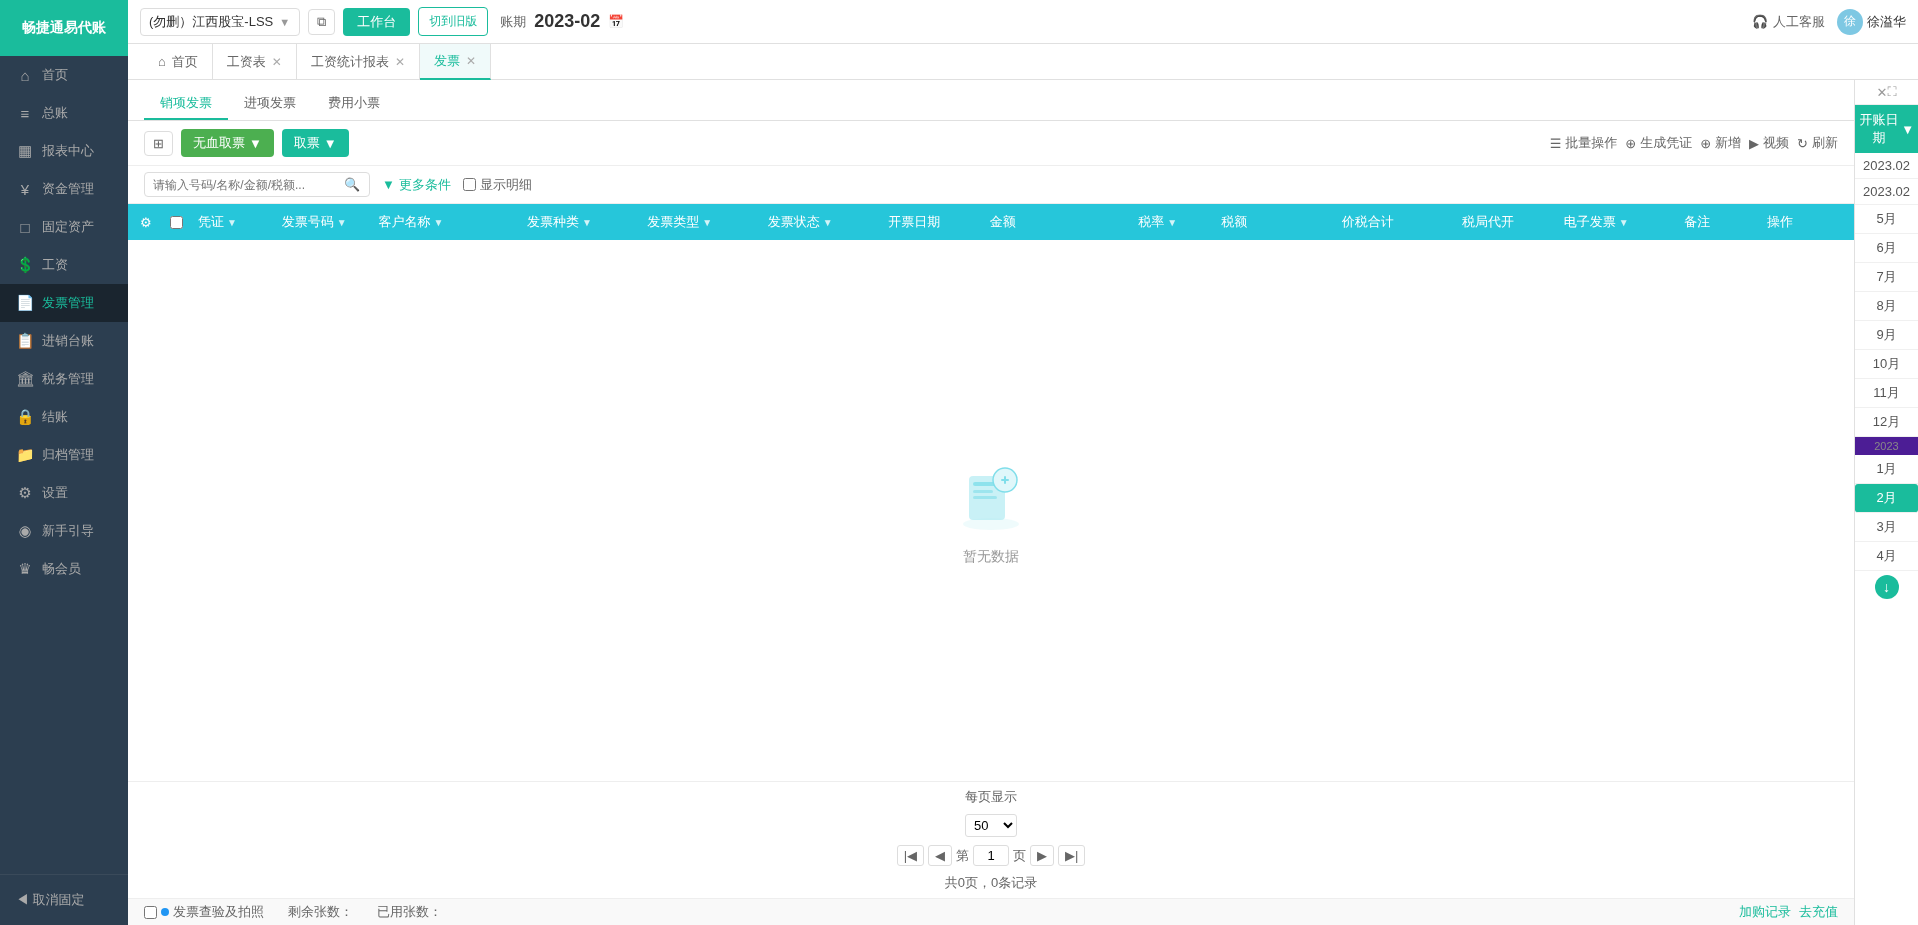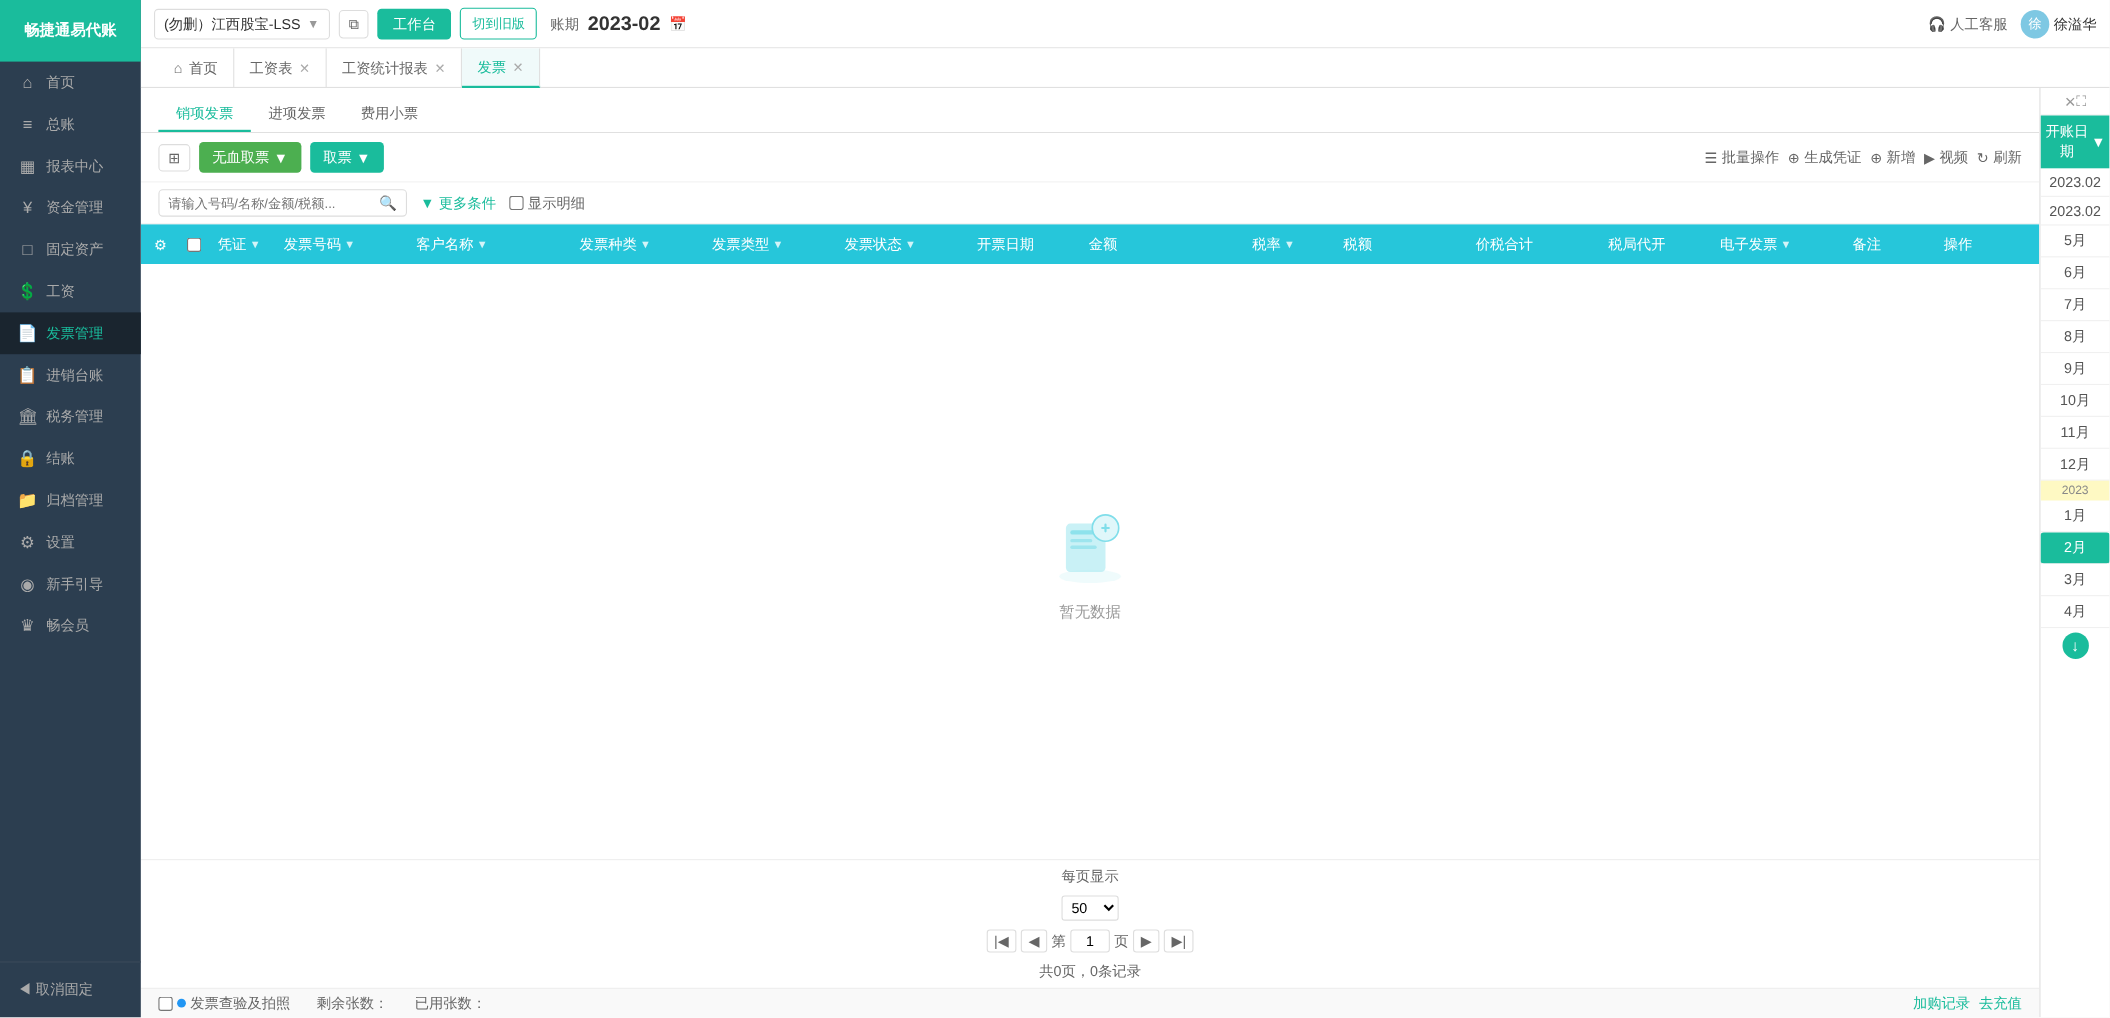--- a/index.html
+++ b/index.html
@@ -329,21 +329,21 @@
       display: flex;
       align-items: center;
       gap: 3px;
       padding: 0 4px;
       white-space: nowrap;
     }
     .th-cell .filter-icon { font-size: 10px; color: rgba(255,255,255,0.8); cursor: pointer; }
     .th-settings { width: 30px; }
     .th-check { width: 28px; }
     .th-voucher { width: 60px; }
-    .th-invoice-no { flex: 1.2; }
+    .th-invoice-no { flex: 1.2; justify-content: center; }
     .th-customer { flex: 1.5; }
     .th-inv-type { flex: 1.2; }
     .th-inv-cat { flex: 1.2; }
     .th-status { flex: 1.2; }
     .th-date { flex: 1; }
     .th-amount { flex: 1.5; }
     .th-tax-rate { flex: 0.8; }
     .th-tax { flex: 1.2; }
     .th-total { flex: 1.2; }
     .th-tax-code { flex: 1; }
@@ -459,21 +459,21 @@
     }
     .date-item {
       padding: 5px 8px;
       cursor: pointer;
       color: #555;
       border-bottom: 1px solid #f0f0f0;
       text-align: center;
     }
     .date-item.active { background: #1abc9c; color: white; border-radius: 3px; }
     .date-year-label {
-      background: #fef9c3;
+      background: #4c1d95;
       color: #888;
       padding: 3px 8px;
       font-size: 11px;
       text-align: center;
     }
     .date-panel-close {
       display: flex;
       align-items: center;
       justify-content: center;
       padding: 4px;

